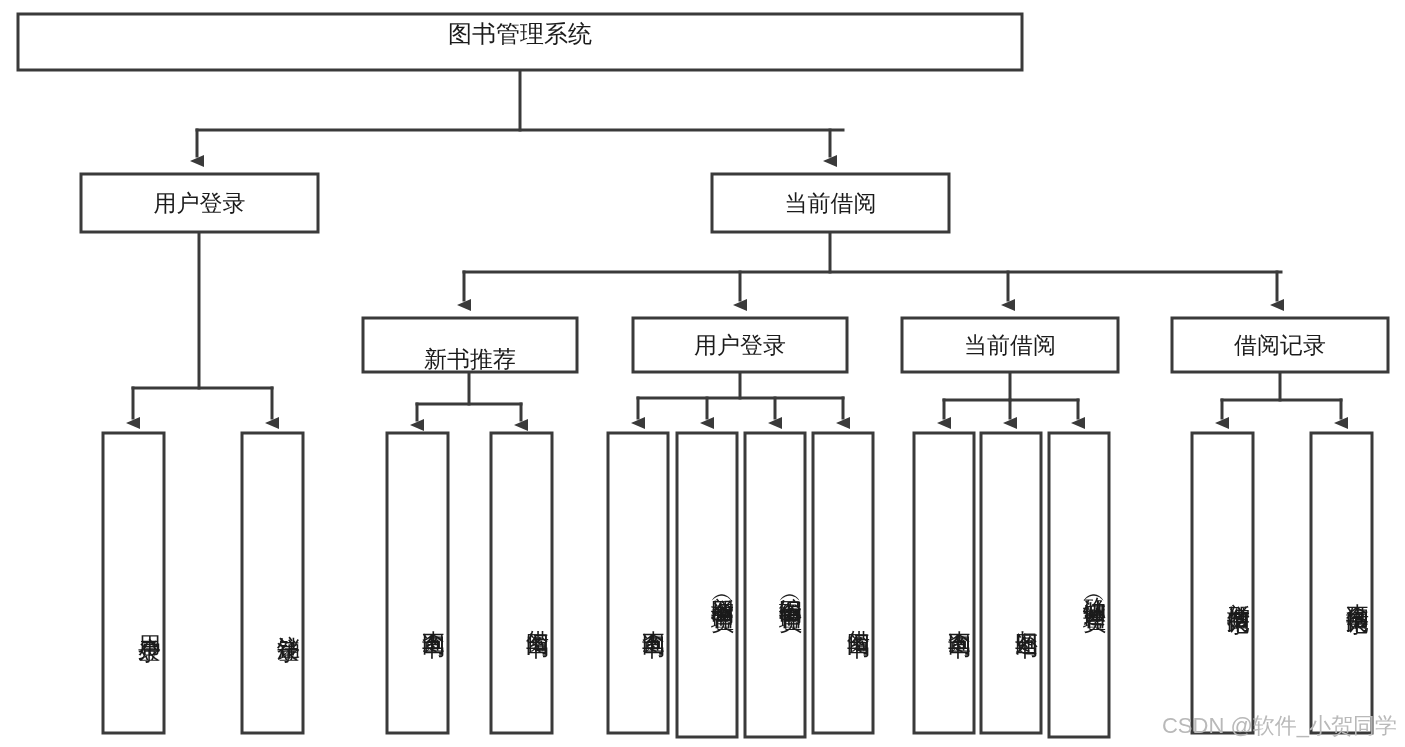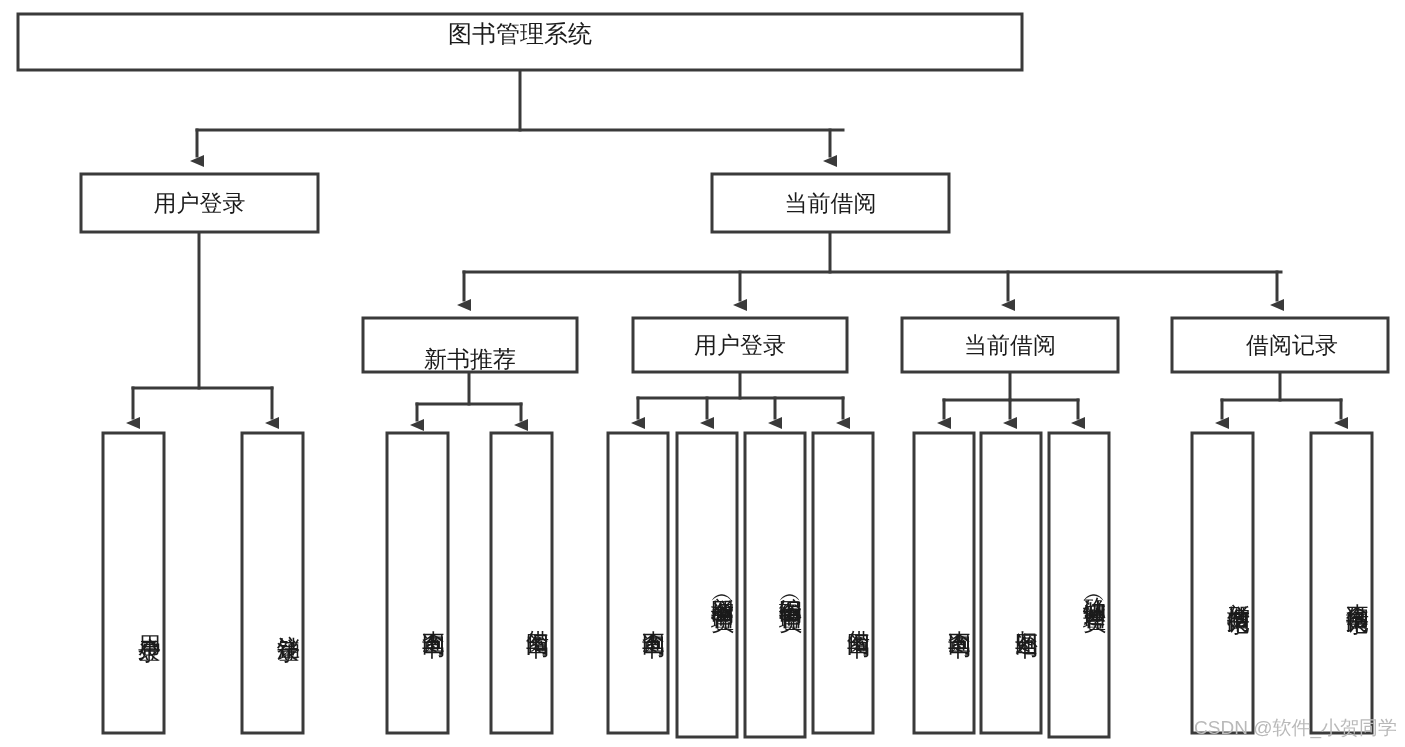--- a/index.html
+++ b/index.html
@@ -63,21 +63,21 @@
     letter-spacing: 2px;
     pointer-events: none;
   }
   .title-label {
     font-size: 24px;
   }
   .watermark {
     position: absolute;
     right: 8px;
     bottom: 6px;
-    font-size: 19px;
+    font-size: 22px;
     color: #b9b9b9;
     white-space: nowrap;
     pointer-events: none;
   }
 </style>
 </head>
 <body>
 
 <div id="canvas">
 
@@ -172,21 +172,21 @@
   </svg>
 
   <div class="node-label-h title-label" style="left:18px; top:14px; width:1004px; height:40px;">图书管理系统</div>
 
   <div class="node-label-h" style="left:81px; top:174px; width:237px; height:58px;">用户登录</div>
   <div class="node-label-h" style="left:712px; top:174px; width:237px; height:58px;">当前借阅</div>
 
   <div class="node-label-h" style="left:363px; top:332px; width:214px; height:54px;">新书推荐</div>
   <div class="node-label-h" style="left:633px; top:318px; width:214px; height:54px;">用户登录</div>
   <div class="node-label-h" style="left:902px; top:318px; width:216px; height:54px;">当前借阅</div>
-  <div class="node-label-h" style="left:1172px; top:318px; width:216px; height:54px;padding-left:12px;">借阅记录</div>
+  <div class="node-label-h" style="left:1172px; top:318px; width:216px; height:54px;">借阅记录</div>
 
   <div class="node-label-v" style="left:103px; top:521px; width:61px; height:200px;">用户登录</div>
   <div class="node-label-v" style="left:242px; top:521px; width:61px; height:200px;">注销登录</div>
 
   <div class="node-label-v" style="left:387px; top:511px; width:61px; height:210px;">查询图书</div>
   <div class="node-label-v" style="left:491px; top:511px; width:61px; height:210px;">借阅图书</div>
 
   <div class="node-label-v" style="left:608px; top:511px; width:60px; height:210px;">查询图书</div>
   <div class="node-label-v" style="left:677px; top:443px; width:60px; height:290px;">新增图书（管理员）</div>
   <div class="node-label-v" style="left:745px; top:443px; width:60px; height:290px;">编辑图书（管理员）</div>

